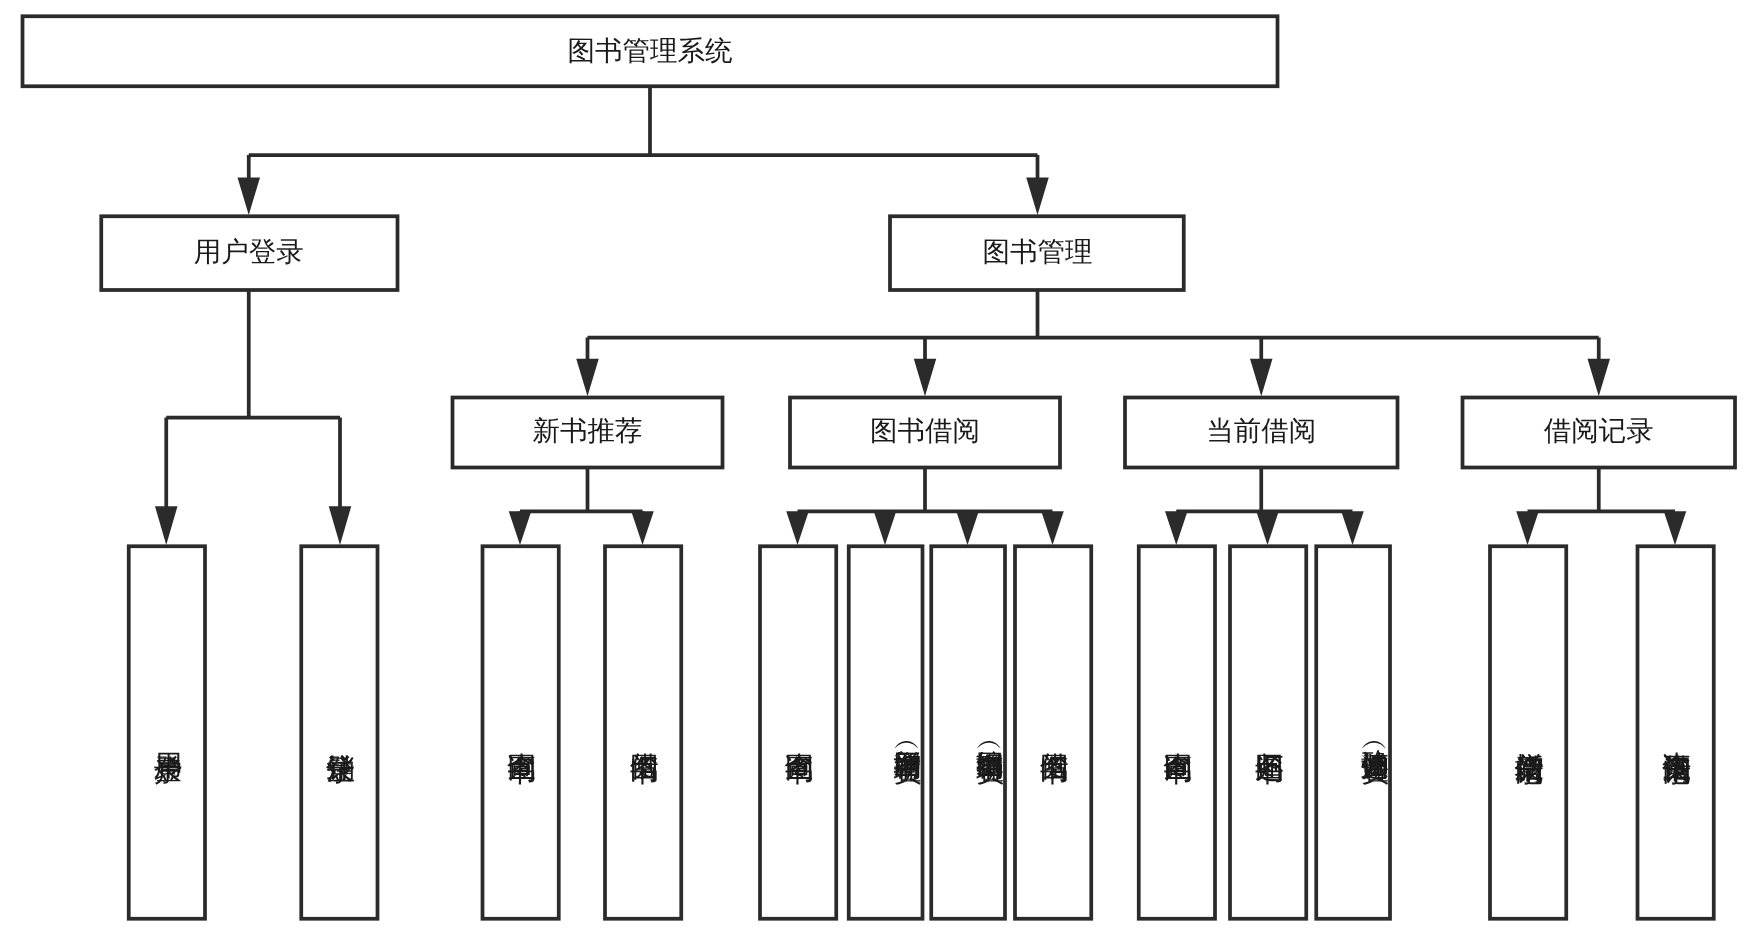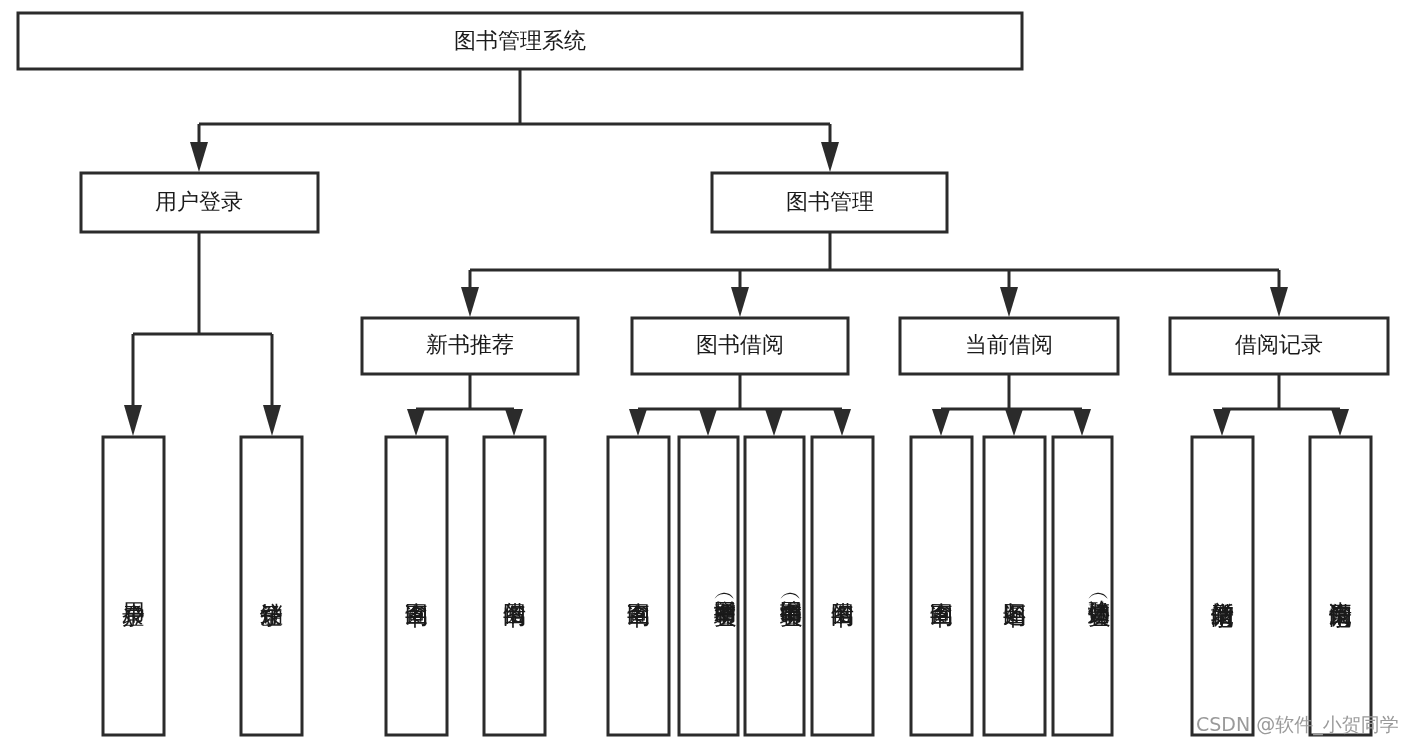--- a/index.html
+++ b/index.html
@@ -206,15 +206,14 @@
   <div class="node-label-v" style="left:608px;  top:437px; width:61px; height:298px;">查询图书</div>
   <div class="node-label-v" style="left:679px;  top:441px; width:59px; height:290px; align-items:flex-start; font-size:22px;">新增图书（管理员）</div>
   <div class="node-label-v" style="left:745px;  top:441px; width:59px; height:290px; align-items:flex-start; font-size:22px;">编辑图书（管理员）</div>
   <div class="node-label-v" style="left:812px;  top:437px; width:61px; height:298px;">借阅图书</div>
   <div class="node-label-v" style="left:911px;  top:437px; width:61px; height:298px;">查询图书</div>
   <div class="node-label-v" style="left:984px;  top:437px; width:61px; height:298px;">归还图书</div>
   <div class="node-label-v" style="left:1053px; top:441px; width:59px; height:290px; align-items:flex-start; font-size:22px;">确认归还（管理员）</div>
   <div class="node-label-v" style="left:1192px; top:437px; width:61px; height:298px;">新增借阅记录</div>
   <div class="node-label-v" style="left:1310px; top:437px; width:61px; height:298px;">查询借阅记录</div>
 
-  <div class="watermark" style="left:1196px; top:712px;">CSDN @软件_小贺同学</div>
 
 </div>
 
 </body></html>

